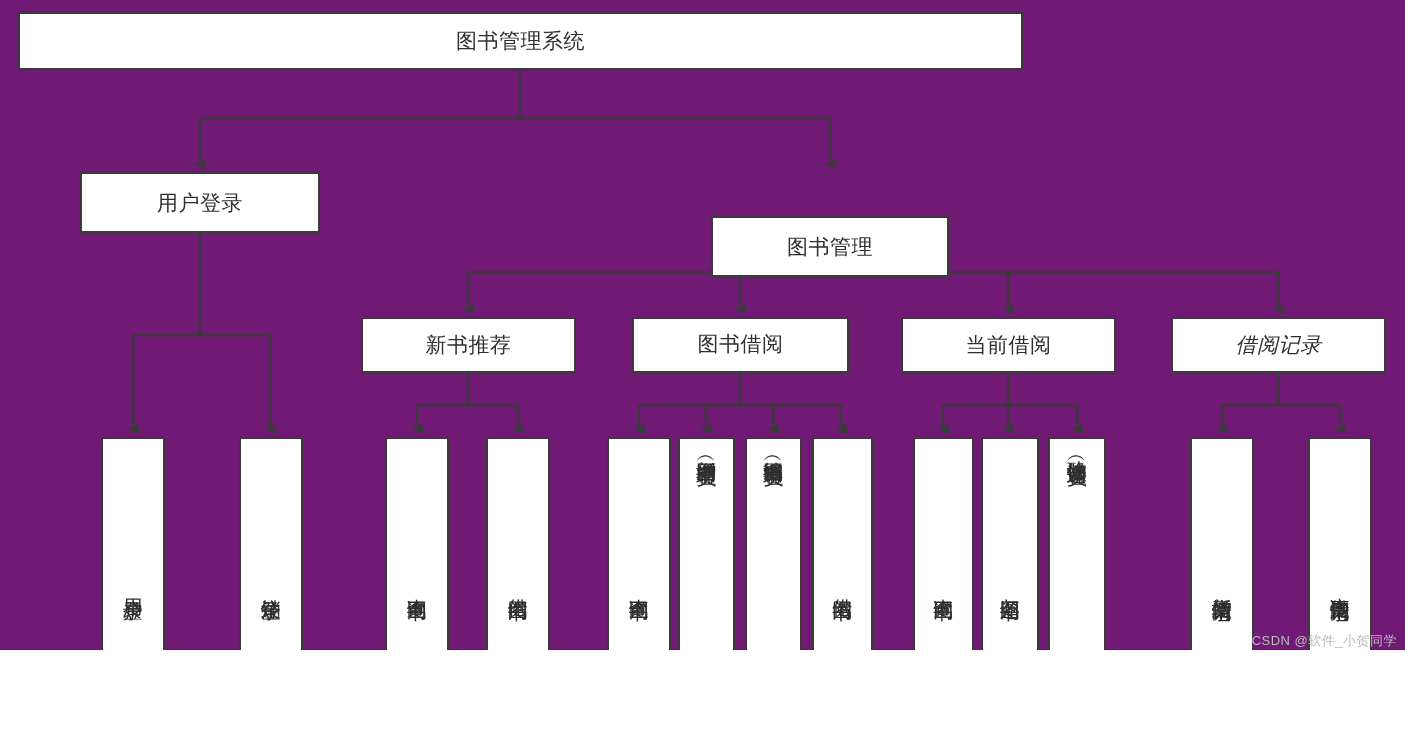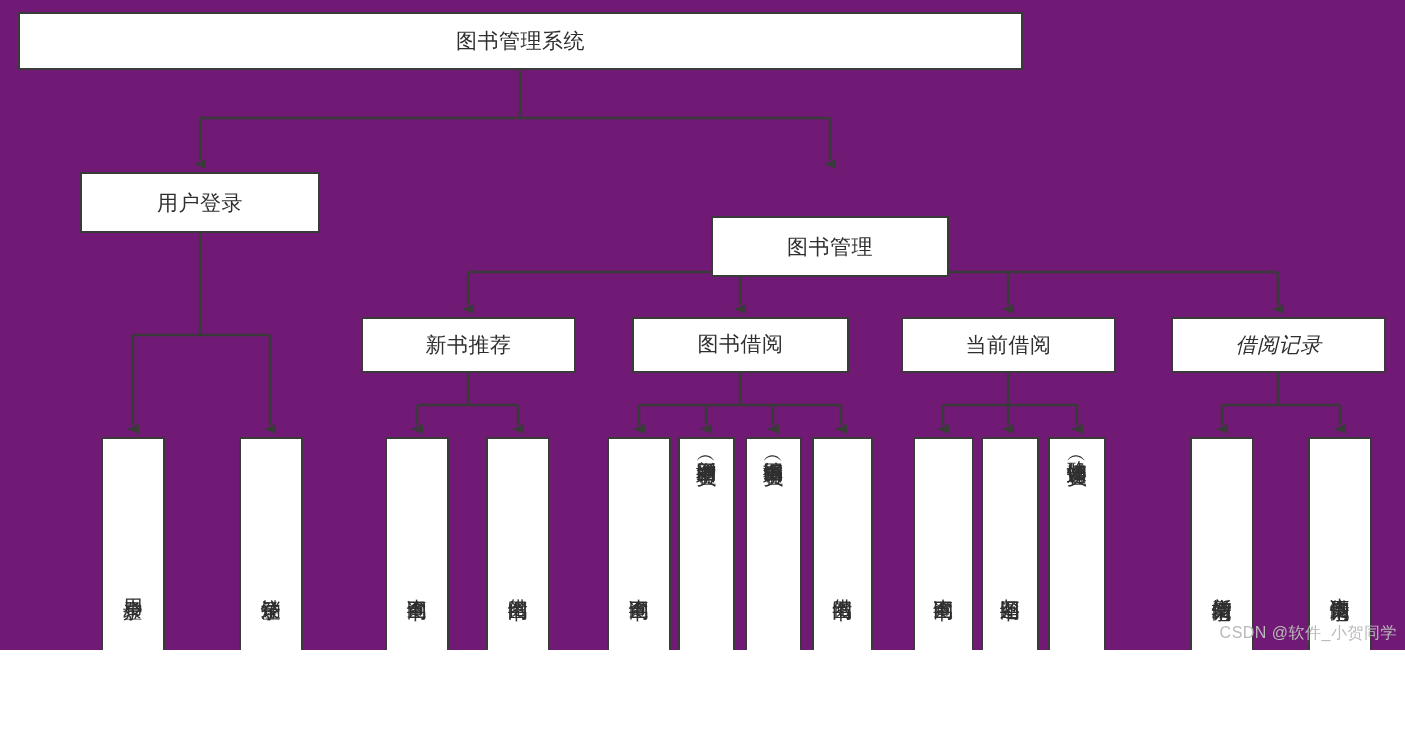--- a/index.html
+++ b/index.html
@@ -56,22 +56,22 @@
     letter-spacing: 1px;
     white-space: nowrap;
   }
   .node.v.mid {
     align-items: center;
     padding-top: 0;
   }
   #watermark {
     position: absolute;
     right: 8px;
-    bottom: 6px;
-    font-size: 16px;
+    bottom: 0;
+    font-size: 13px;
     color: #b9b9b9;
     letter-spacing: 0.5px;
     white-space: nowrap;
     user-select: none;
   }
 </style>
 </head>
 <body>
 
 <div id="canvas">

